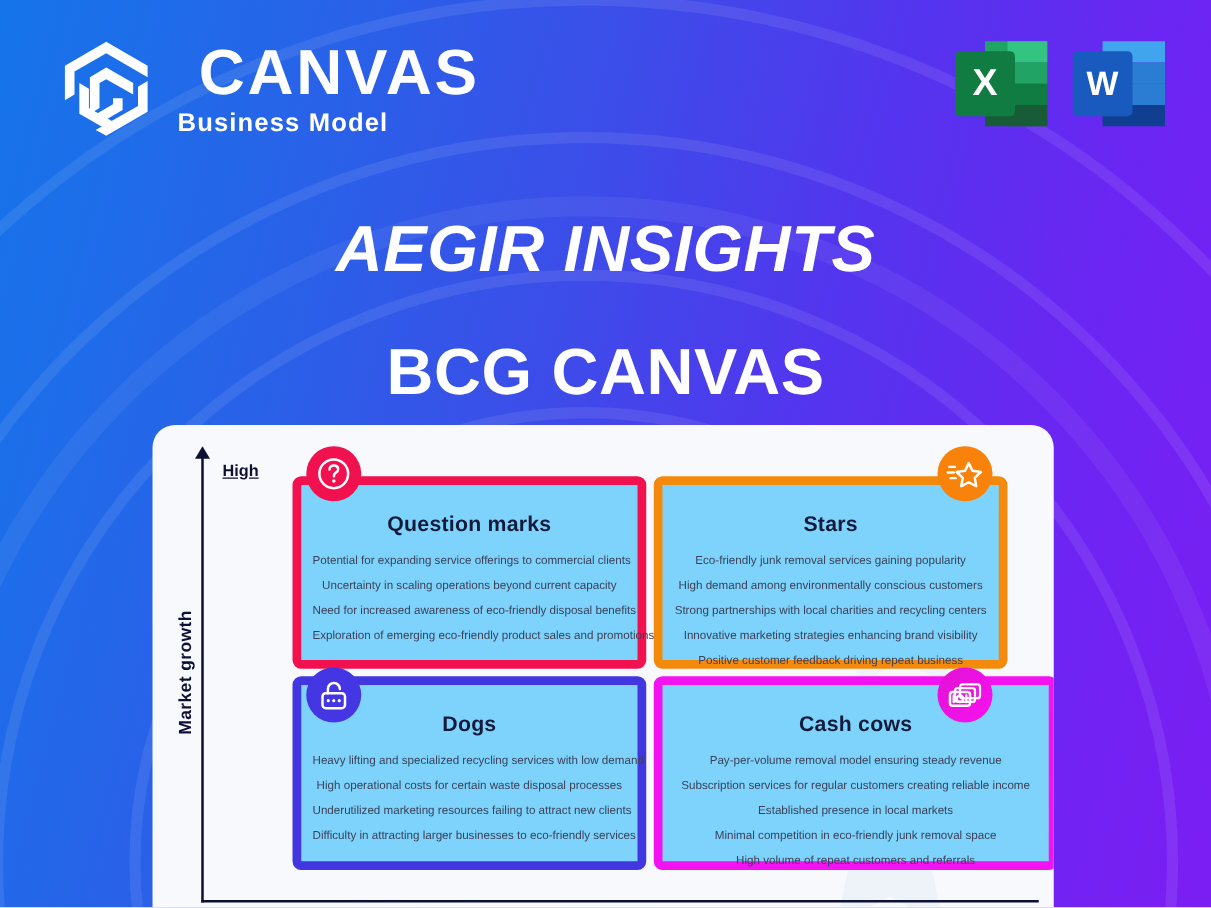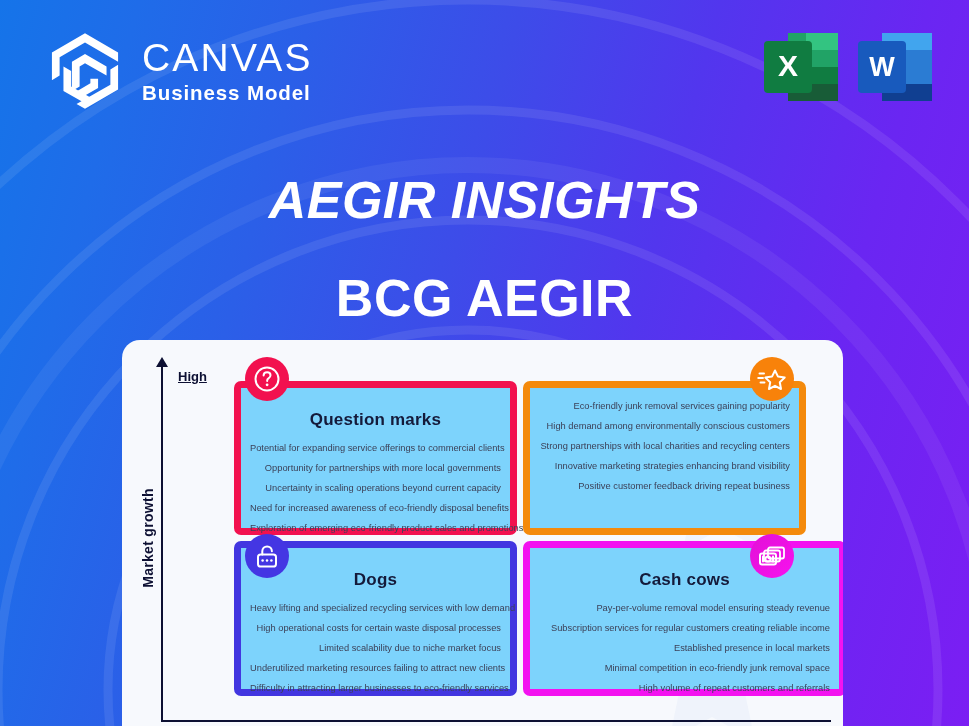--- a/index.html
+++ b/index.html
@@ -25,22 +25,23 @@
     position: absolute; left: 0; top: 0;
     width: 969px; height: 140px;
   }
   .logo-wrap {
     position: absolute; left: 46px; top: 31px;
     display: flex; align-items: center; gap: 18px;
   }
   .logo-mark { width: 78px; height: 80px; flex: 0 0 auto; }
   .logo-text { display: flex; flex-direction: column; line-height: 1; }
   .logo-title {
-    color: #ffffff; font-size: 39px; font-weight: 400;
+    color: #ffffff; font-size: 51px; font-weight: 700;
     letter-spacing: 2.2px;
+    margin-left: 17px;
   }
   .logo-sub {
     color: #ffffff; font-size: 20.5px; font-weight: 600;
     letter-spacing: 0.9px; margin-top: 6px;
   }
 
   .office-icons {
     position: absolute; right: 37px; top: 27px;
     display: flex; gap: 20px; align-items: flex-start;
   }
@@ -105,21 +106,21 @@
     background: #7dd3fc;
     border: 7px solid #eab308;
     border-radius: 7px;
   }
   .q-title {
     text-align: center; font-size: 17px; font-weight: 700;
     color: #141a3a; margin-top: 22px; letter-spacing: .2px;
   }
   .q-list { margin-top: 13px; padding: 0 9px; }
   .q-item {
-    text-align: right; font-size: 9.3px; color: #3c4158;
+    text-align: center; font-size: 9.3px; color: #3c4158;
     line-height: 1.25; margin-bottom: 8.5px;
     white-space: nowrap;
   }
 
   #quad-question { left: 112px; top: 41px;  width: 283px; height: 154px; border-color: #f2114f; }
   #quad-stars    { left: 401px; top: 41px;  width: 283px; height: 154px; border-color: #f48a0c; }
   #quad-dogs     { left: 112px; top: 201px; width: 283px; height: 155px; border-color: #4236e0; }
   #quad-cash     { left: 401px; top: 201px; width: 323px; height: 155px; border-color: #f312f0; }
 
   
@@ -196,21 +197,21 @@
         <rect x="24" y="23" width="50" height="17" fill="#2b7cd3"></rect>
         <rect x="24" y="40" width="50" height="17" fill="#2b7cd3"></rect>
         <rect x="24" y="57" width="50" height="17" fill="#103f91"></rect>
         <rect x="0" y="14" width="48" height="52" rx="4" fill="#185abd"></rect>
         <text x="24" y="49" text-anchor="middle" fill="#ffffff" font-family="Liberation Sans, sans-serif" font-size="27" font-weight="700">W</text>
       </svg>
     </div>
   </div>
 
   <div class="title-main">AEGIR INSIGHTS</div>
-  <div class="title-sub">BCG AEGIR</div>
+  <div class="title-sub">BCG CANVAS</div>
 
   <div class="card">
 
     <svg class="card-bg-watermark" viewBox="0 0 721 400">
       <g fill="#dde6f6" opacity=".55">
         <path d="M300 50 l16 36 40 5 -29 27 8 40 -35-20 -35 20 8-40 -29-27 40-5z"></path>
         <path d="M600 90 l18 40 44 6 -32 30 9 44 -39-22 -39 22 9-44 -32-30 44-6z"></path>
         <path d="M590 270 l20 44 48 6 -35 33 10 48 -43-24 -43 24 10-48 -35-33 48-6z"></path>
         <path d="M300 250 c14-16 30-14 36 2 5 13-2 24 6 34 9 11 24 8 28 22 3 12-6 22-20 24 -22 3-56-4-66-22 -10-19 3-46 16-60z"></path>
       </g>
@@ -220,43 +221,42 @@
     <div class="y-axis"></div>
     <div class="x-axis"></div>
 
     <div class="lbl-high-y">High</div>
     <div class="lbl-market-growth">Market growth</div>
 
     <div class="quad" id="quad-question">
       <div class="q-title">Question marks</div>
       <div class="q-list">
         <div class="q-item">Potential for expanding service offerings to commercial clients</div>
-        <div class="q-item">Opportunity for partnerships with more local governments</div>
         <div class="q-item">Uncertainty in scaling operations beyond current capacity</div>
         <div class="q-item">Need for increased awareness of eco-friendly disposal benefits</div>
         <div class="q-item">Exploration of emerging eco-friendly product sales and promotions</div>
       </div>
     </div>
 
     <div class="quad" id="quad-stars">
+      <div class="q-title">Stars</div>
       <div class="q-list">
         <div class="q-item">Eco-friendly junk removal services gaining popularity</div>
         <div class="q-item">High demand among environmentally conscious customers</div>
         <div class="q-item">Strong partnerships with local charities and recycling centers</div>
         <div class="q-item">Innovative marketing strategies enhancing brand visibility</div>
         <div class="q-item">Positive customer feedback driving repeat business</div>
       </div>
     </div>
 
     <div class="quad" id="quad-dogs">
       <div class="q-title">Dogs</div>
       <div class="q-list">
         <div class="q-item">Heavy lifting and specialized recycling services with low demand</div>
         <div class="q-item">High operational costs for certain waste disposal processes</div>
-        <div class="q-item">Limited scalability due to niche market focus</div>
         <div class="q-item">Underutilized marketing resources failing to attract new clients</div>
         <div class="q-item">Difficulty in attracting larger businesses to eco-friendly services</div>
       </div>
     </div>
 
     <div class="quad" id="quad-cash">
       <div class="q-title">Cash cows</div>
       <div class="q-list">
         <div class="q-item">Pay-per-volume removal model ensuring steady revenue</div>
         <div class="q-item">Subscription services for regular customers creating reliable income</div>

